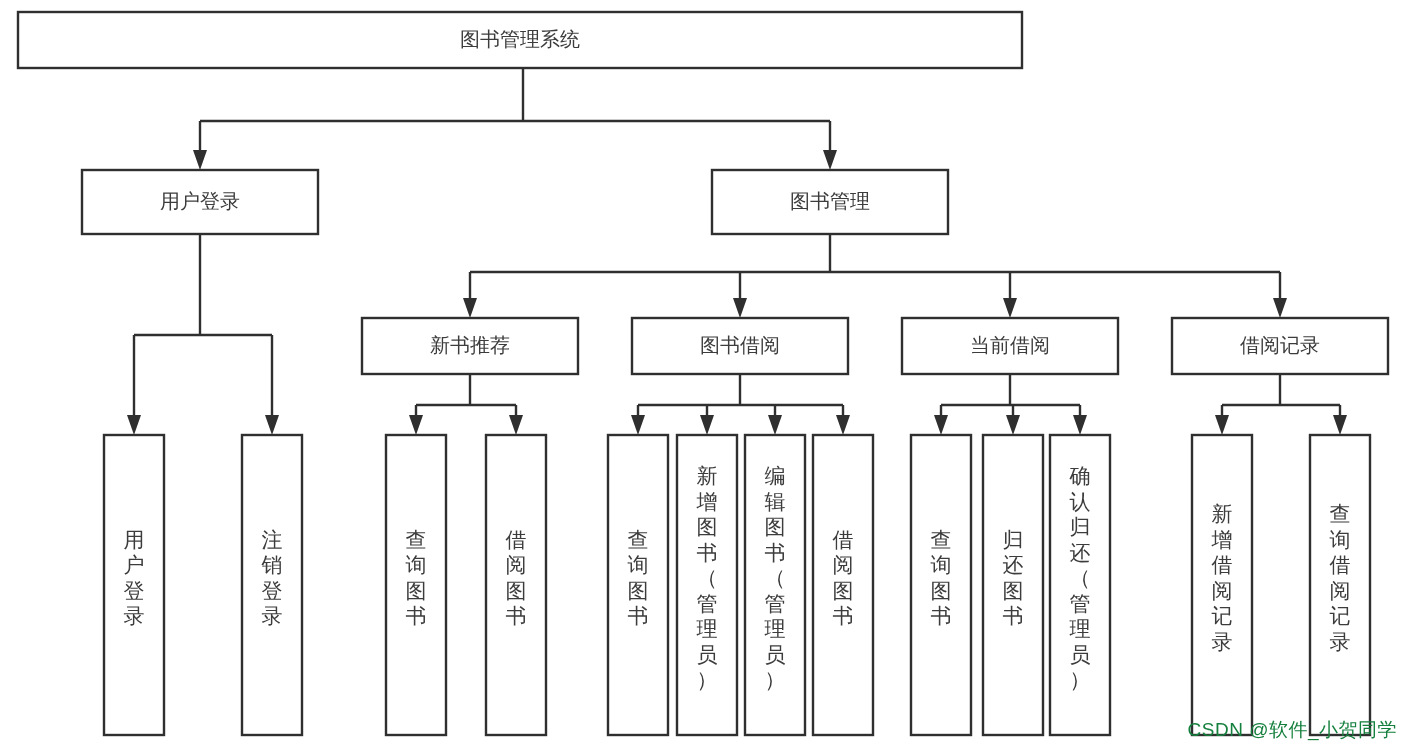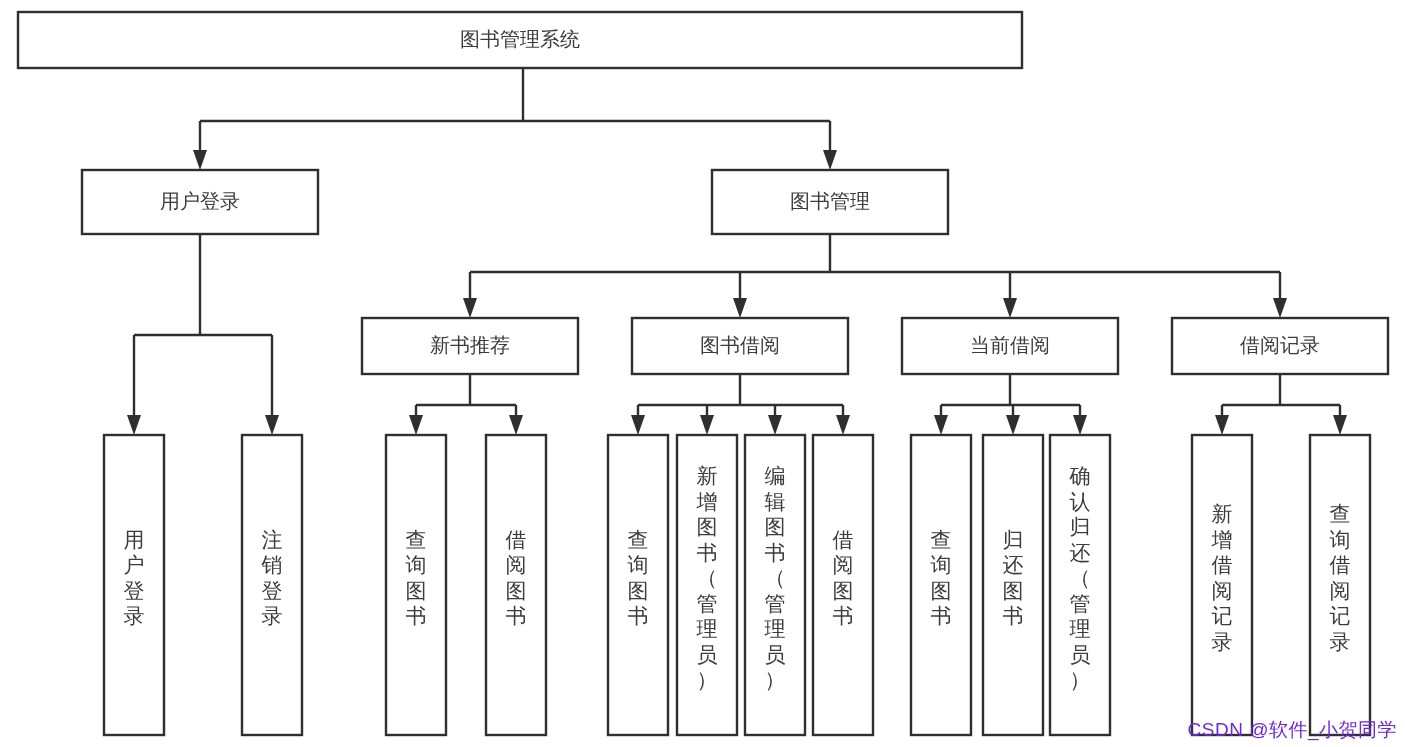--- a/index.html
+++ b/index.html
@@ -53,21 +53,21 @@
   .arrow-head {
     fill: #2f2f2f;
     stroke: none;
   }
   .watermark {
     position: absolute;
     right: 8px;
     bottom: 4px;
     font-family: "Liberation Sans", "DejaVu Sans", sans-serif;
     font-size: 19px;
-    color: #6d28d9;
+    color: #15803d;
     white-space: nowrap;
     letter-spacing: 0.5px;
   }
 </style>
 </head>
 <body>
 
 <div id="diagram-root">
   <svg class="diagram" viewBox="0 0 1405 747" xmlns="http://www.w3.org/2000/svg">
     <g id="connectors-layer">

